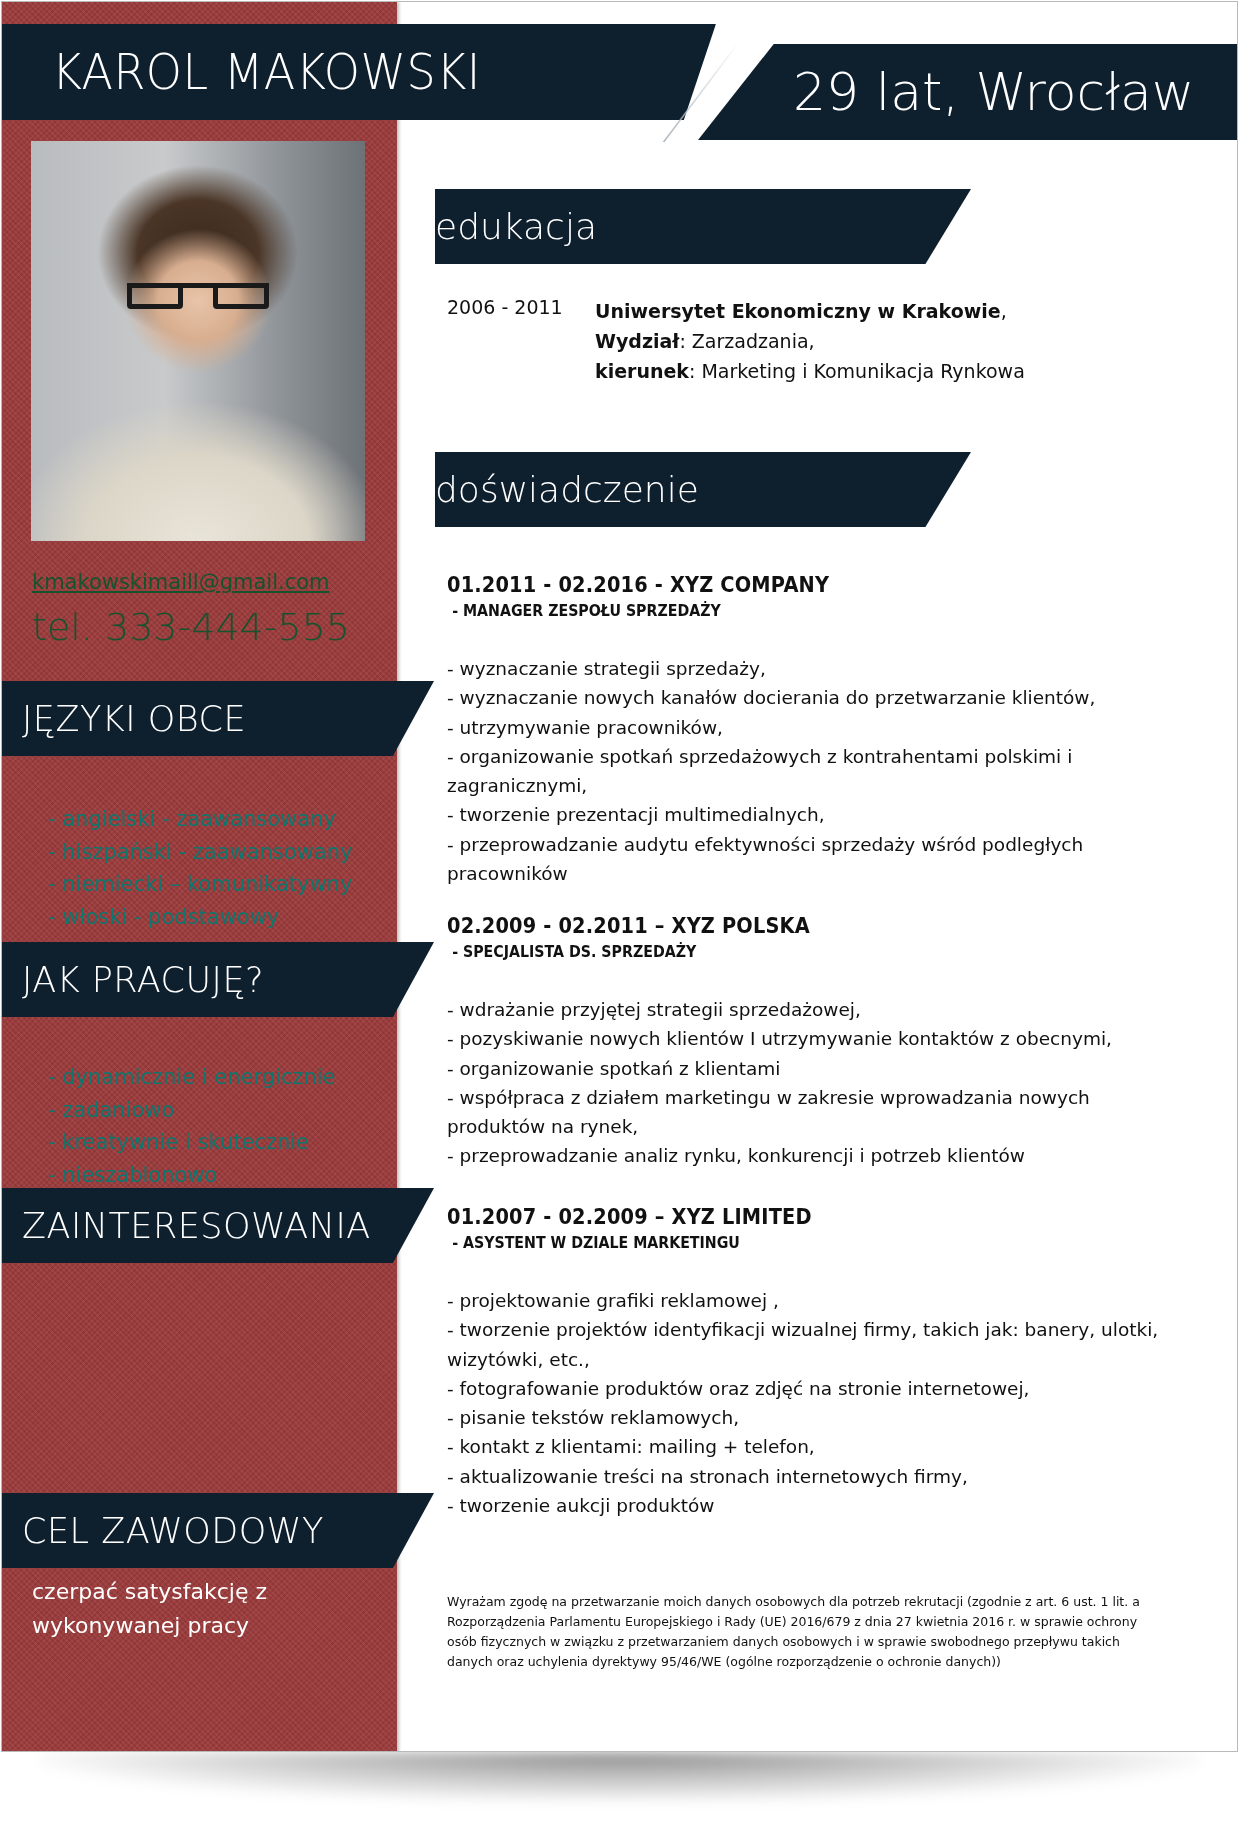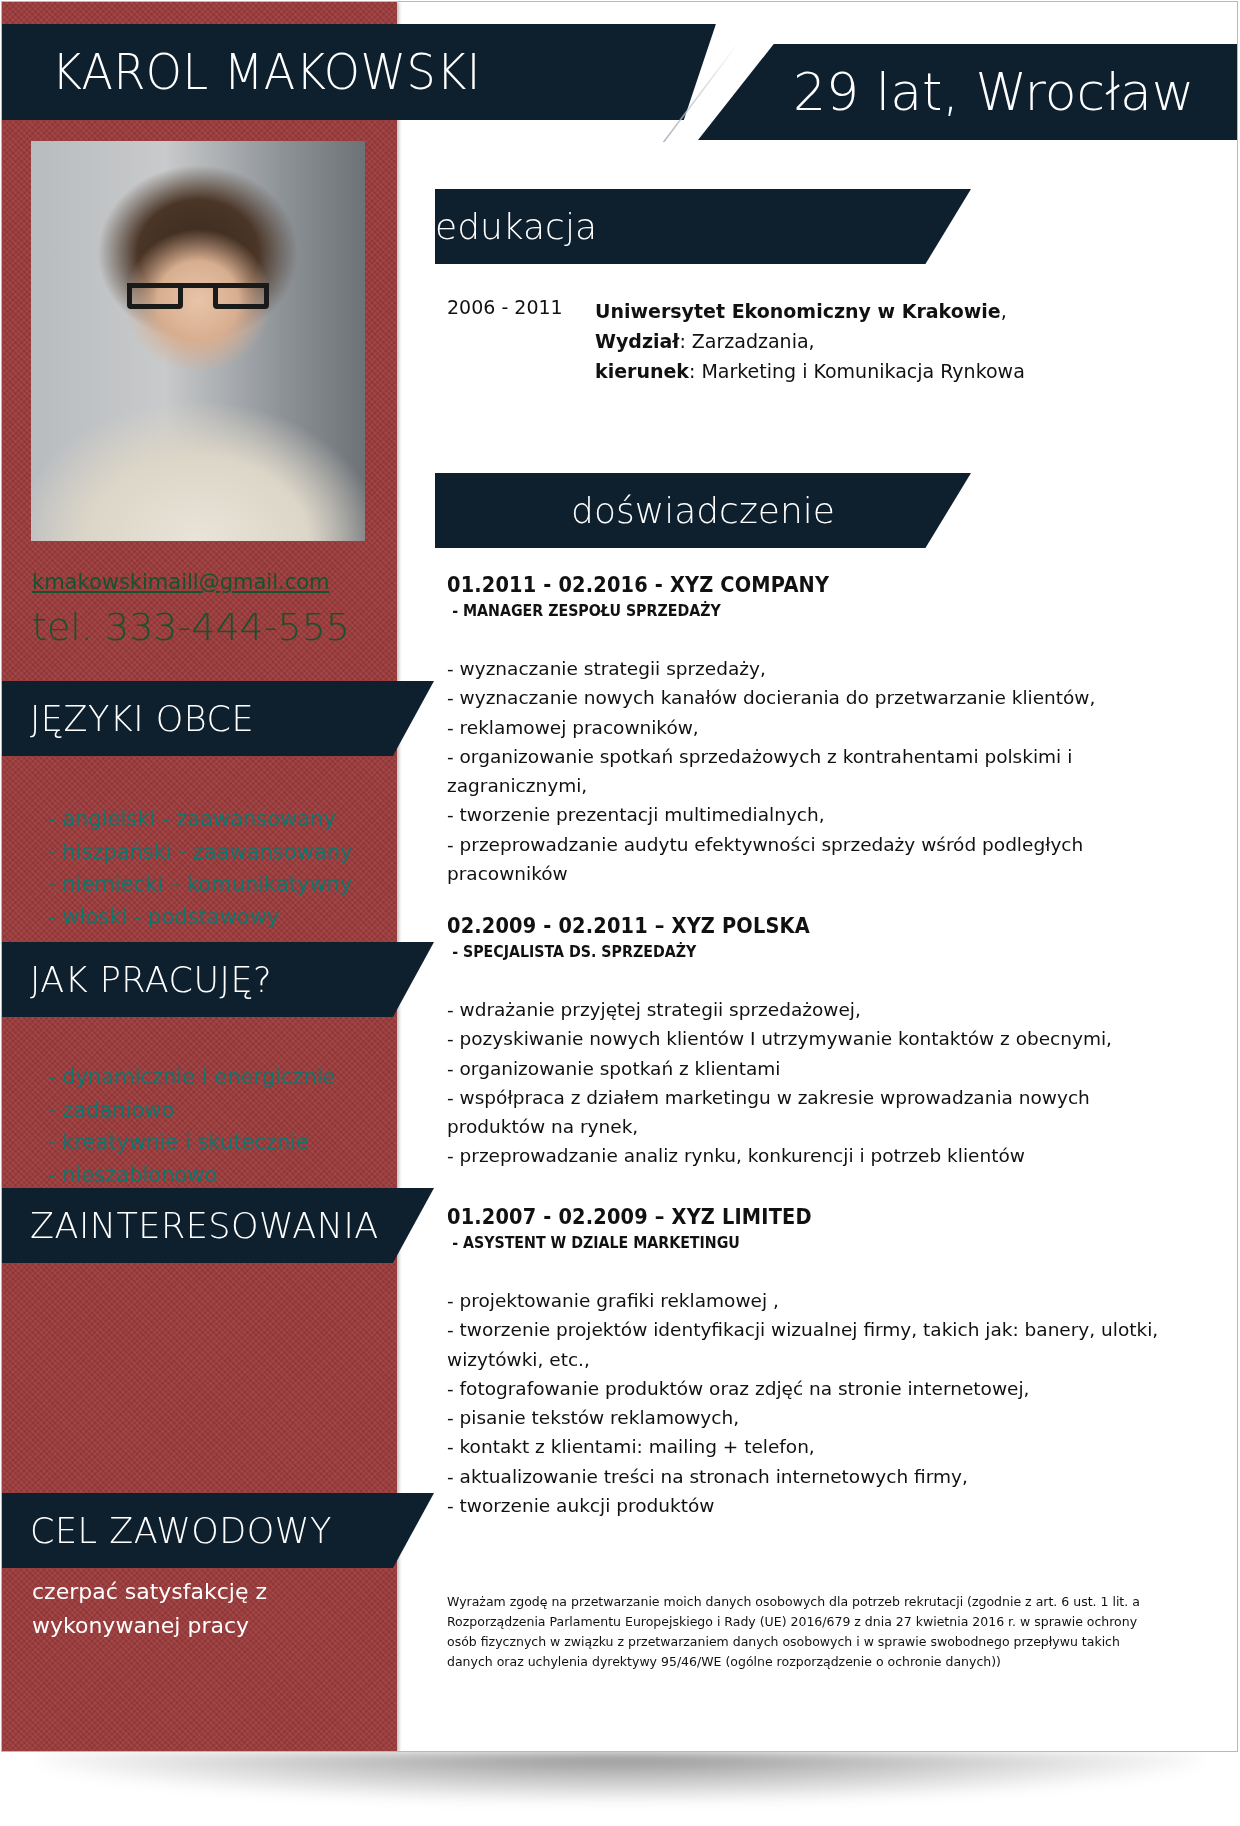--- a/index.html
+++ b/index.html
@@ -46,21 +46,21 @@
     opacity:0.8;
   }
   .sec-band {
     left:433px; width:536px; height:75px;
     clip-path: polygon(0 0, 100% 0, 91.5% 100%, 0 100%);
     font-size:36px;
   }
   .side-band {
     left:0; width:432px; height:75px;
     clip-path: polygon(0 0, 100% 0, 90.5% 100%, 0 100%);
-    padding-left:28px; font-size:35px; letter-spacing:0.5px;
+    padding-left:20px; font-size:35px; letter-spacing:0.5px;
   }
   .photo {
     position:absolute; left:29px; top:139px; width:334px; height:400px;
     background:
       radial-gradient(ellipse 22% 18% at 50% 40%, #e8c4a8 0%, #d8ae90 55%, rgba(0,0,0,0) 100%),
       radial-gradient(ellipse 30% 22% at 50% 28%, #3a2a20 0%, #4a3526 60%, rgba(0,0,0,0) 100%),
       radial-gradient(ellipse 55% 35% at 50% 100%, #e9e4d8 0%, #dcd6c8 60%, rgba(0,0,0,0) 100%),
       linear-gradient(90deg, #b9bcbf 0%, #c8cacb 40%, #8e9398 75%, #6d7277 100%);
   }
   .glasses {
@@ -143,31 +143,31 @@
   <div class="band sec-band" style="top:187px;">
     <span>edukacja</span>
   </div>
   <div class="main edu-years">2006 - 2011</div>
   <div class="main edu-lines">
     <div><b>Uniwersytet Ekonomiczny w Krakowie</b><span>,</span></div>
     <div><b>Wydział</b><span>: Zarzadzania,</span></div>
     <div><b>kierunek</b><span>: Marketing i Komunikacja Rynkowa</span></div>
   </div>
 
-  <div class="band sec-band" style="top:471px;justify-content:center;">
+  <div class="band sec-band" style="top:450px;">
     <span>doświadczenie</span>
   </div>
 
   <div class="job main" style="top:570px;">
     <div class="job-title">01.2011 - 02.2016 -  XYZ COMPANY</div>
     <div class="job-role">- MANAGER ZESPOŁU SPRZEDAŻY</div>
     <ul class="duties">
       <li>- wyznaczanie strategii sprzedaży,</li>
       <li>- wyznaczanie nowych kanałów docierania do przetwarzanie klientów,</li>
-      <li>- reklamowej pracowników,</li>
+      <li>- utrzymywanie pracowników,</li>
       <li>-  organizowanie spotkań sprzedażowych z kontrahentami polskimi i zagranicznymi,</li>
       <li>- tworzenie prezentacji multimedialnych,</li>
       <li>- przeprowadzanie audytu efektywności sprzedaży wśród podległych pracowników</li>
     </ul>
   </div>
 
   <div class="job main" style="top:911px;">
     <div class="job-title">02.2009 - 02.2011 – XYZ POLSKA</div>
     <div class="job-role">- SPECJALISTA DS. SPRZEDAŻY</div>
     <ul class="duties">

